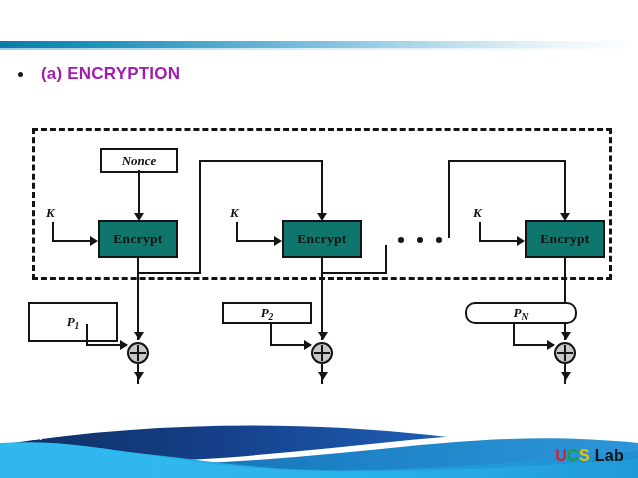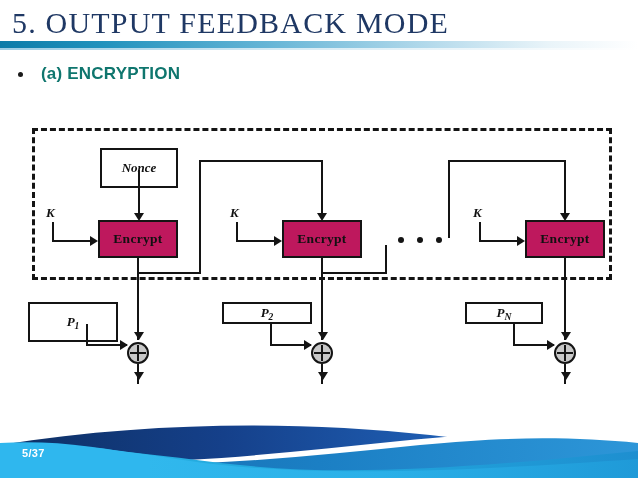--- a/index.html
+++ b/index.html
@@ -21,29 +21,29 @@
     background:linear-gradient(to right,#0c7ba8 0%,#2192bd 16%,#66b5d6 42%,#b6dbec 68%,#e9f4f9 86%,#ffffff 100%);
   }
   #title-rule-hair{
     position:absolute;left:0;top:48px;width:638px;height:2px;
     background:linear-gradient(to right,#9ecde4 0%,#d7ebf4 45%,#ffffff 100%);
   }
 
   
   #bullet-row{position:absolute;left:18px;top:64px;display:flex;align-items:center;}
   #bullet-dot{width:5px;height:5px;border-radius:50%;background:#1a1a1a;margin-right:18px;}
-  #bullet-text{font-size:17px;font-weight:bold;color:#0f766e;letter-spacing:.2px;}
+  #bullet-text{font-size:17px;font-weight:bold;color:#a21caf;letter-spacing:.2px;}
 
   
   #diagram{position:absolute;left:0;top:110px;width:638px;height:300px;}
   .blk{position:absolute;box-sizing:border-box;background:#fff;border:2.5px solid #141414;
        display:flex;align-items:center;justify-content:center;
        font-family:"Liberation Serif",serif;font-style:italic;font-weight:bold;
        font-size:13px;color:#111;}
-  .blk.enc{background:#be185d;font-style:normal;font-size:13.5px;letter-spacing:.3px;}
+  .blk.enc{background:#0f766e;font-style:normal;font-size:13.5px;letter-spacing:.3px;}
   .blk .sub{font-size:9.5px;vertical-align:-3px;font-style:italic;}
   .ln{position:absolute;background:#141414;}
   .lnH{height:2px;}
   .lnV{width:2px;}
   .arr{position:absolute;width:0;height:0;}
   .arrD{border-left:5px solid transparent;border-right:5px solid transparent;border-top:8px solid #141414;}
   .arrR{border-top:5px solid transparent;border-bottom:5px solid transparent;border-left:8px solid #141414;}
   .klabel{position:absolute;font-family:"Liberation Serif",serif;font-style:italic;
           font-weight:bold;font-size:13px;color:#111;}
   .xor{position:absolute;width:22px;height:22px;border-radius:50%;
@@ -51,44 +51,43 @@
   .xor::before,.xor::after{content:"";position:absolute;background:#141414;}
   .xor::before{left:1px;right:1px;top:8px;height:2px;}
   .xor::after{top:1px;bottom:1px;left:8px;width:2px;}
   #dashbox{position:absolute;left:32px;top:18px;width:580px;height:152px;
            box-sizing:border-box;border:3px dashed #141414;}
   .dots{position:absolute;display:flex;gap:13px;}
   .dots i{display:block;width:6px;height:6px;border-radius:50%;background:#141414;}
 
   
   #footer{position:absolute;left:0;top:415px;width:638px;height:63px;overflow:hidden;}
-  #pagenum{position:absolute;left:22px;top:447px;font-size:11px;font-weight:bold;
+  #pagenum{position:absolute;left:22px;top:430px;font-size:11px;font-weight:bold;
            color:#ffffff;letter-spacing:.3px;}
   #logo{position:absolute;right:14px;top:447px;font-size:16px;font-weight:bold;letter-spacing:.3px;}
   #logo .u{color:#e8192c;}#logo .c{color:#12a13a;}#logo .s{color:#f2c200;}#logo .lab{color:#111;}
 </style>
 </head>
 <body>
 
 <div id="slide">
 
-  <div id="slide-title">5. OUTPUT FEEDBACK MODE</div>
   <div id="title-rule"></div>
   <div id="title-rule-hair"></div>
 
   <div id="bullet-row">
     <span id="bullet-dot"></span>
     <span id="bullet-text">(a) ENCRYPTION</span>
   </div>
 
   <div id="diagram">
 
     <div id="dashbox"></div>
 
-    <div class="blk" style="left:100px;top:38px;width:78px;height:40px;">
+    <div class="blk" style="left:100px;top:38px;width:78px;height:25px;">
       <span>Nonce</span>
     </div>
     <div class="ln lnV" style="left:138px;top:60px;height:45px;"></div>
     <div class="arr arrD" style="left:134px;top:103px;"></div>
 
     <div class="klabel" style="left:46px;top:95px;">K</div>
     <div class="ln lnV" style="left:52px;top:112px;height:20px;"></div>
     <div class="ln lnH" style="left:52px;top:130px;width:40px;"></div>
     <div class="arr arrR" style="left:90px;top:126px;"></div>
 
@@ -145,21 +144,21 @@
     <div class="ln lnH" style="left:86px;top:234px;width:41px;"></div>
     <div class="arr arrR" style="left:120px;top:230px;"></div>
 
     <div class="blk" style="left:222px;top:192px;width:90px;height:22px;justify-content:center;">
       <span><span>P</span><span class="sub">2</span></span>
     </div>
     <div class="ln lnV" style="left:270px;top:214px;height:22px;"></div>
     <div class="ln lnH" style="left:270px;top:234px;width:41px;"></div>
     <div class="arr arrR" style="left:304px;top:230px;"></div>
 
-    <div class="blk" style="left:465px;top:192px;width:78px;height:22px;">
+    <div class="blk" style="left:465px;top:192px;width:112px;height:22px;border-radius:10px;">
       <span><span>P</span><span class="sub">N</span></span>
     </div>
     <div class="ln lnV" style="left:513px;top:214px;height:22px;"></div>
     <div class="ln lnH" style="left:513px;top:234px;width:41px;"></div>
     <div class="arr arrR" style="left:547px;top:230px;"></div>
 
     <div class="arr arrD" style="left:134px;top:222px;"></div>
     <div class="xor" style="left:127px;top:232px;"></div>
     <div class="arr arrD" style="left:318px;top:222px;"></div>
     <div class="xor" style="left:311px;top:232px;"></div>
@@ -206,14 +205,17 @@
       <path d="M0,38 C120,58 260,40 400,26 C500,16 570,16 638,22 L638,63 L0,63 Z" fill="#ffffff"></path>
       <path d="M0,40 C140,60 280,44 420,30 C510,21 575,22 638,28 L638,63 L0,63 Z" fill="url(#gMid)"></path>
       <path d="M0,36 C90,28 150,40 240,50 C350,62 480,52 638,36 L638,63 L0,63 Z" fill="url(#gLight)"></path>
       <path d="M0,30 C60,26 110,34 190,46 C300,62 440,58 638,44 L638,63 L0,63 Z" fill="url(#gCyan)"></path>
       <path d="M0,28 C55,25 100,32 150,42 L150,63 L0,63 Z" fill="#2fb7ee"></path>
     </svg>
   </div>
 
   <div id="pagenum">5/37</div>
 
+  <div id="logo">
+    <span class="u">U</span><span class="c">C</span><span class="s">S</span> <span class="lab">Lab</span>
+  </div>
 
 </div>
 
 </body></html>

